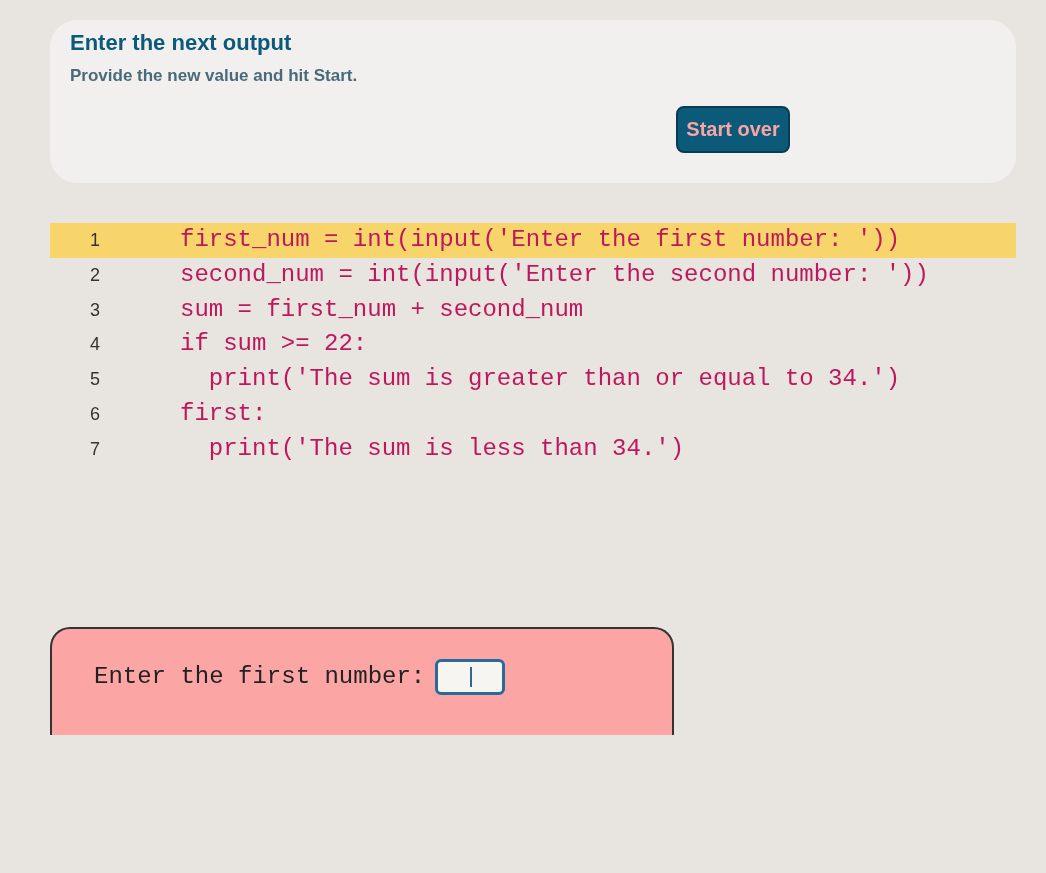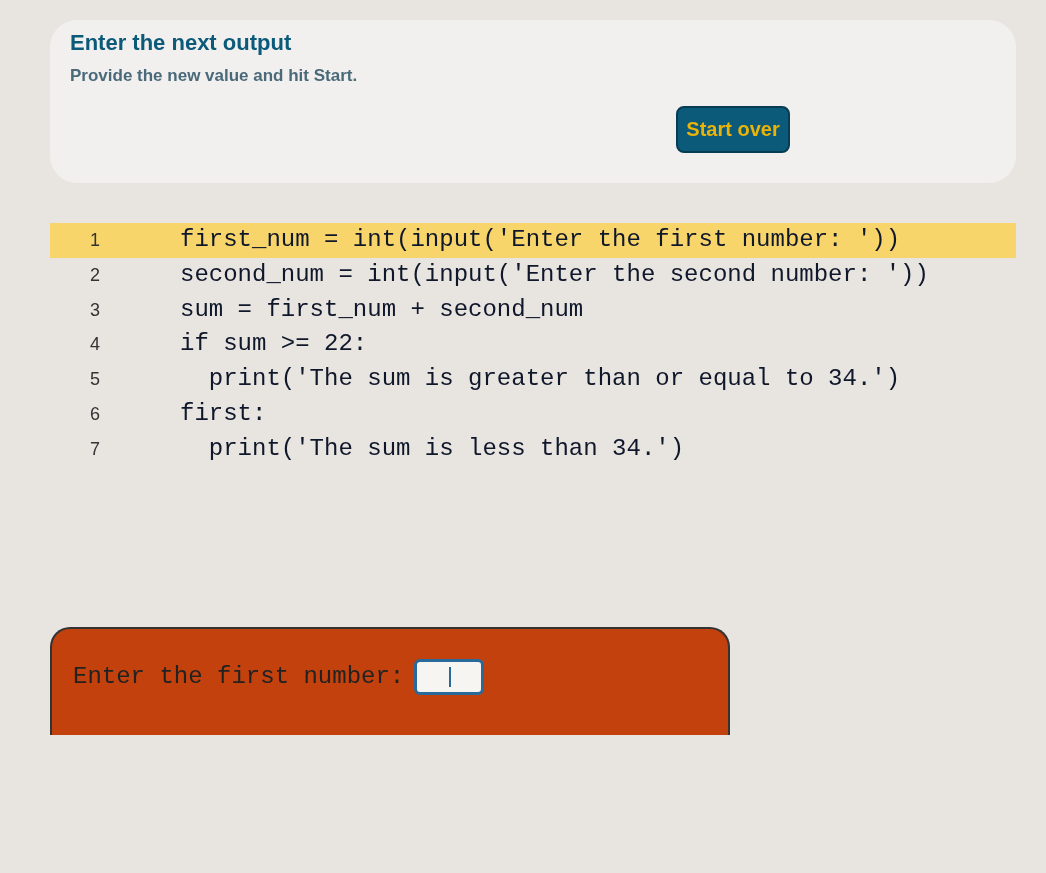--- a/index.html
+++ b/index.html
@@ -31,21 +31,21 @@
     font-size: 17px;
     margin: 0 0 20px 0;
   }
   .btn-row {
     text-align: center;
     margin-top: 10px;
     padding-left: 400px;
   }
   .start-over {
     background: #0b5a7a;
-    color: #eab308;
+    color: #fca5a5;
     font-weight: 700;
     font-size: 20px;
     border: 2px solid #073c52;
     border-radius: 8px;
     padding: 10px 8px;
     cursor: pointer;
     display: inline-block;
   }
   .code-block {
     margin: 40px 0 0 0;
@@ -65,34 +65,34 @@
     display: inline-block;
     width: 90px;
     text-align: center;
     font-family: Arial, sans-serif;
     font-size: 18px;
     color: #333;
     flex: 0 0 90px;
   }
   .ct {
     flex: 1 1 auto;
-    color: #0f172a;
+    color: #be185d;
     padding-left: 40px;
   }
   .console {
     margin-top: 160px;
     border: 2px solid #333;
     border-radius: 20px;
-    width: 680px;
-    padding: 30px 30px 40px 21px;
+    width: 624px;
+    padding: 30px 30px 40px 42px;
     font-family: "Courier New", Courier, monospace;
     font-size: 24px;
     display: flex;
     align-items: center;
-    background: #c2410c;
+    background: #fca5a5;
     border-bottom: none;
     border-bottom-left-radius: 0;
     border-bottom-right-radius: 0;
   }
   .console .prompt {
     margin-right: 10px;
   }
   .console .input-box {
     width: 70px;
     height: 36px;

